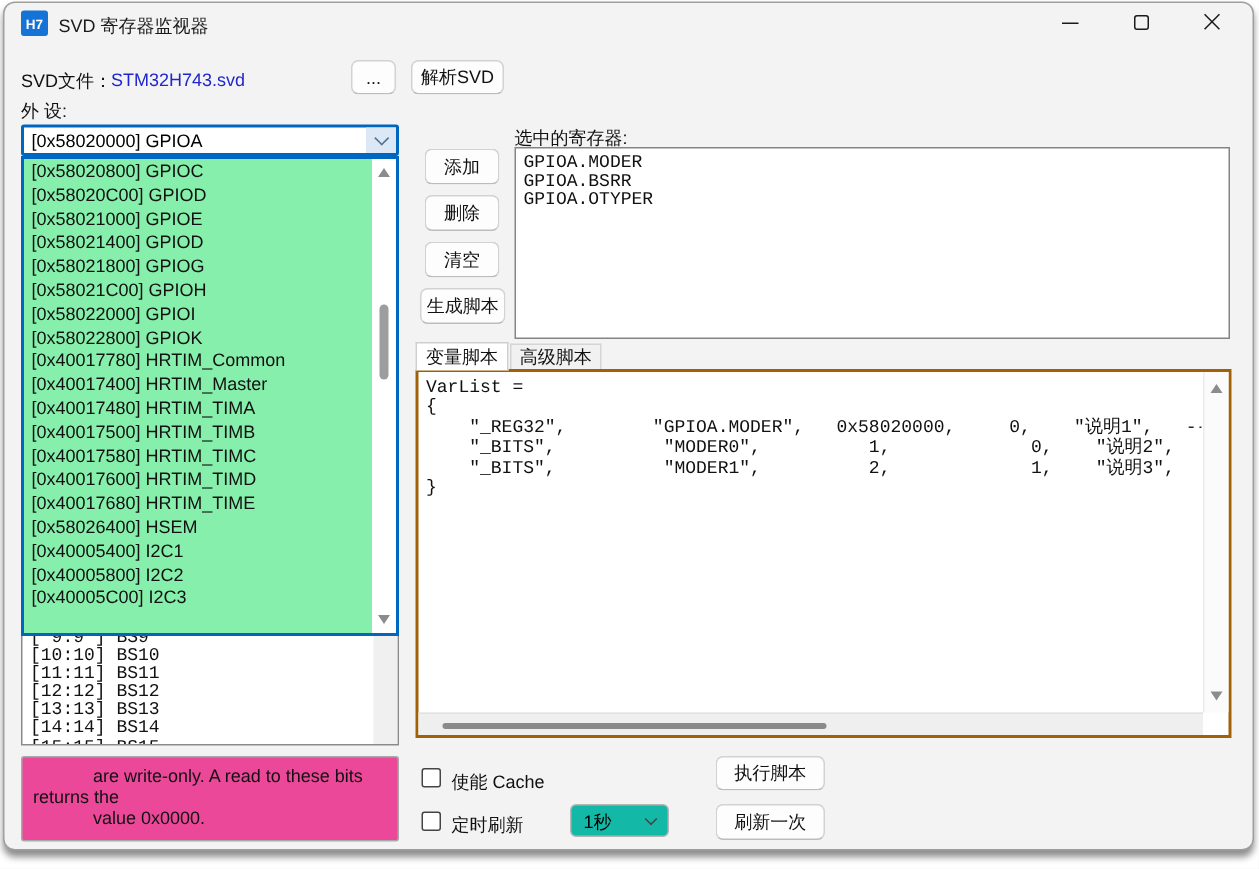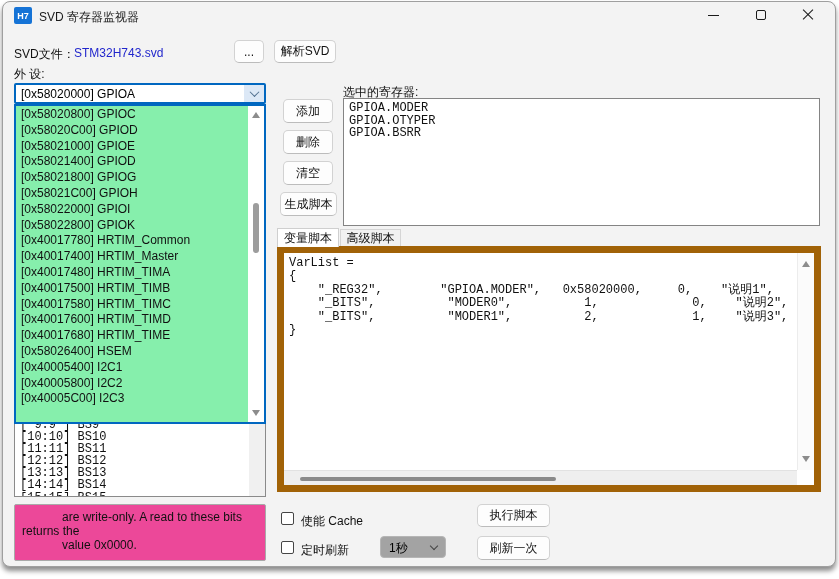--- a/index.html
+++ b/index.html
@@ -74,36 +74,36 @@
   .lbl-regs { left:343px; top:84px; }
   .regsbox { left:343px; top:98px; width:477px; height:128px; background:#fff; border:1px solid #848484; padding:3px 5px; }
   .reg-line { font-family:"Liberation Mono", monospace; font-size:12px; line-height:12.5px; white-space:pre; color:#111; }
 
   
   .tab { display:flex; align-items:center; justify-content:center; font-size:12px; color:#111; }
   .tab-active { left:277px; top:228px; width:62px; height:19px; background:#fff; border:1px solid #cfcfcf; border-bottom:none; z-index:3; }
   .tab-inactive { left:340px; top:229px; width:61px; height:18px; background:#f1f1f1; border:1px solid #d5d5d5; border-bottom:none; }
 
   
-  .scriptbox { left:277px; top:246px; width:544px; height:246px; background:#fff; border:7px solid #a16207; z-index:2; }
+  .scriptbox { left:277px; top:246px; width:544px; height:246px; background:#fff; border:2px solid #a16207; z-index:2; }
   .script-lines { position:absolute; left:5px; top:4px; right:18px; bottom:16px; overflow:hidden; }
   .script-line { height:13.4px; line-height:13.4px; font-family:"Liberation Mono", monospace; font-size:12px; white-space:pre; color:#111; }
   .sv-scroll { position:absolute; right:0; top:0; width:17px; bottom:15px; background:#fbfbfb; border-left:1px solid #ececec; }
   .sv-up { position:absolute; top:8px; left:4px; }
   .sv-down { position:absolute; bottom:8px; left:4px; }
   .sh-scroll { position:absolute; left:0; right:17px; bottom:0; height:15px; background:#efefef; border-top:1px solid #e2e2e2; }
   .sh-thumb { position:absolute; left:16px; width:256px; top:6px; height:4px; background:#8a8a8a; border-radius:2px; }
 
   
   .checkbox { width:13px; height:13px; background:#fff; border:1px solid #454545; border-radius:2px; }
   .chk1 { left:281px; top:512px; }
   .chk2 { left:281px; top:541px; }
   .lbl-cache { left:301px; top:513px; }
   .lbl-timed { left:301px; top:542px; }
-  .select { left:380px; top:536px; width:66px; height:22px; background:#a3a3a3; border:1px solid #b5b5b5; border-radius:4px;padding-left:36px; }
+  .select { left:380px; top:536px; width:66px; height:22px; background:#14b8a6; border:1px solid #b5b5b5; border-radius:4px;padding-left:36px; }
   .select-text { position:absolute; left:8px; top:3px; font-size:12px; }
   .select-chev { position:absolute; right:8px; top:6px; width:6px; height:6px; border-right:1.2px solid #444; border-bottom:1.2px solid #444; transform:rotate(45deg); }
   .btn-run { left:477px; top:504px; width:73px; height:23px; }
   .btn-refresh { left:477px; top:536px; width:73px; height:24px; }
 </style>
 </head>
 <body>
 
 <div class="screen">
   <div class="window-bg"></div>
@@ -187,22 +187,22 @@
 
   <div class="abs btn btn-add">添加</div>
   <div class="abs btn btn-del">删除</div>
   <div class="abs btn btn-clear">清空</div>
   <div class="abs btn btn-gen">生成脚本</div>
 
   <div class="abs txt12 lbl-regs">选中的寄存器:</div>
   <div class="abs regsbox">
     <div>
         <div class="reg-line">GPIOA.MODER</div>
+        <div class="reg-line">GPIOA.BSRR</div>
         <div class="reg-line">GPIOA.OTYPER</div>
-        <div class="reg-line">GPIOA.BSRR</div>
       </div>
   </div>
 
   <div class="abs tab tab-active">变量脚本</div>
   <div class="abs tab tab-inactive">高级脚本</div>
 
   <div class="abs scriptbox">
     <div class="script-lines">
         <div class="script-line">VarList = </div>
         <div class="script-line">{</div>

